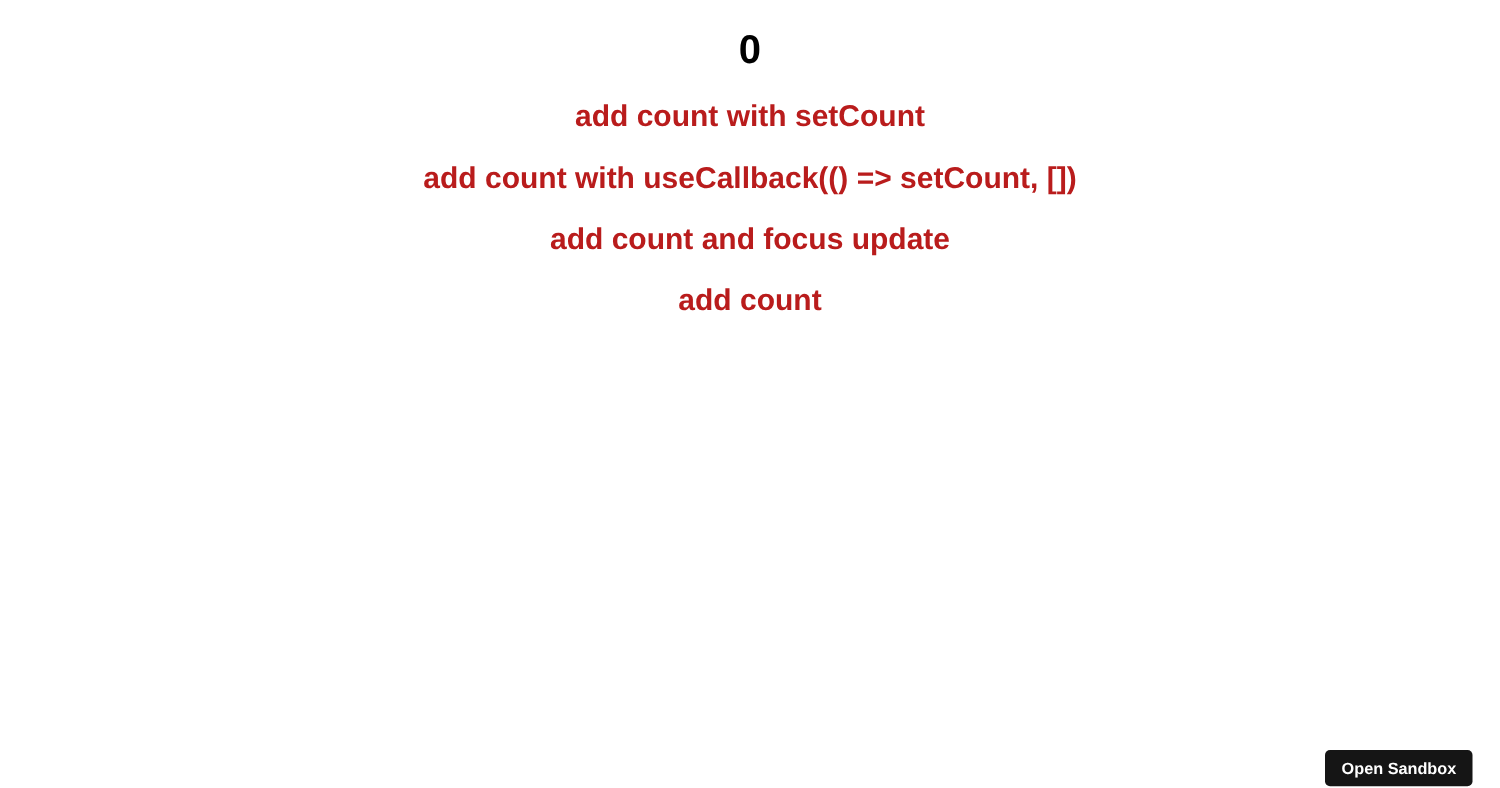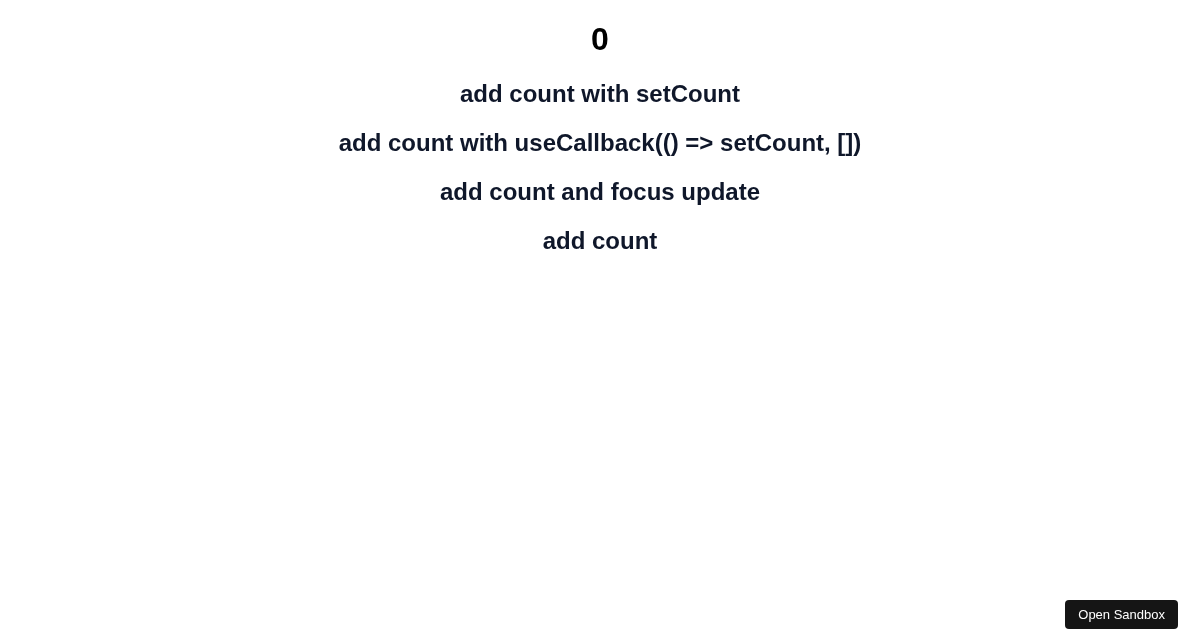--- a/index.html
+++ b/index.html
@@ -29,37 +29,37 @@
     display: block;
     width: 100%;
     margin: 22px 0;
     padding: 0;
     border: none;
     background: transparent;
     font-family: "Liberation Sans", sans-serif;
     font-size: 24px;
     line-height: 27px;
     font-weight: bold;
-    color: #0f172a;
+    color: #b91c1c;
     text-align: center;
     cursor: pointer;
   }
   .open-sandbox {
     position: absolute;
     right: 22px;
     bottom: 21px;
     padding: 7px 13px;
     border: none;
     border-radius: 4px;
     background: #151515;
     color: #ffffff;
     font-family: "Liberation Sans", sans-serif;
     font-size: 13px;
     line-height: 15px;
-    font-weight: 400;
+    font-weight: 700;
     cursor: pointer;
     white-space: nowrap;
   }
 </style>
 </head>
 <body>
 
 <div class="app">
 
   <h1 class="counter">0</h1>

